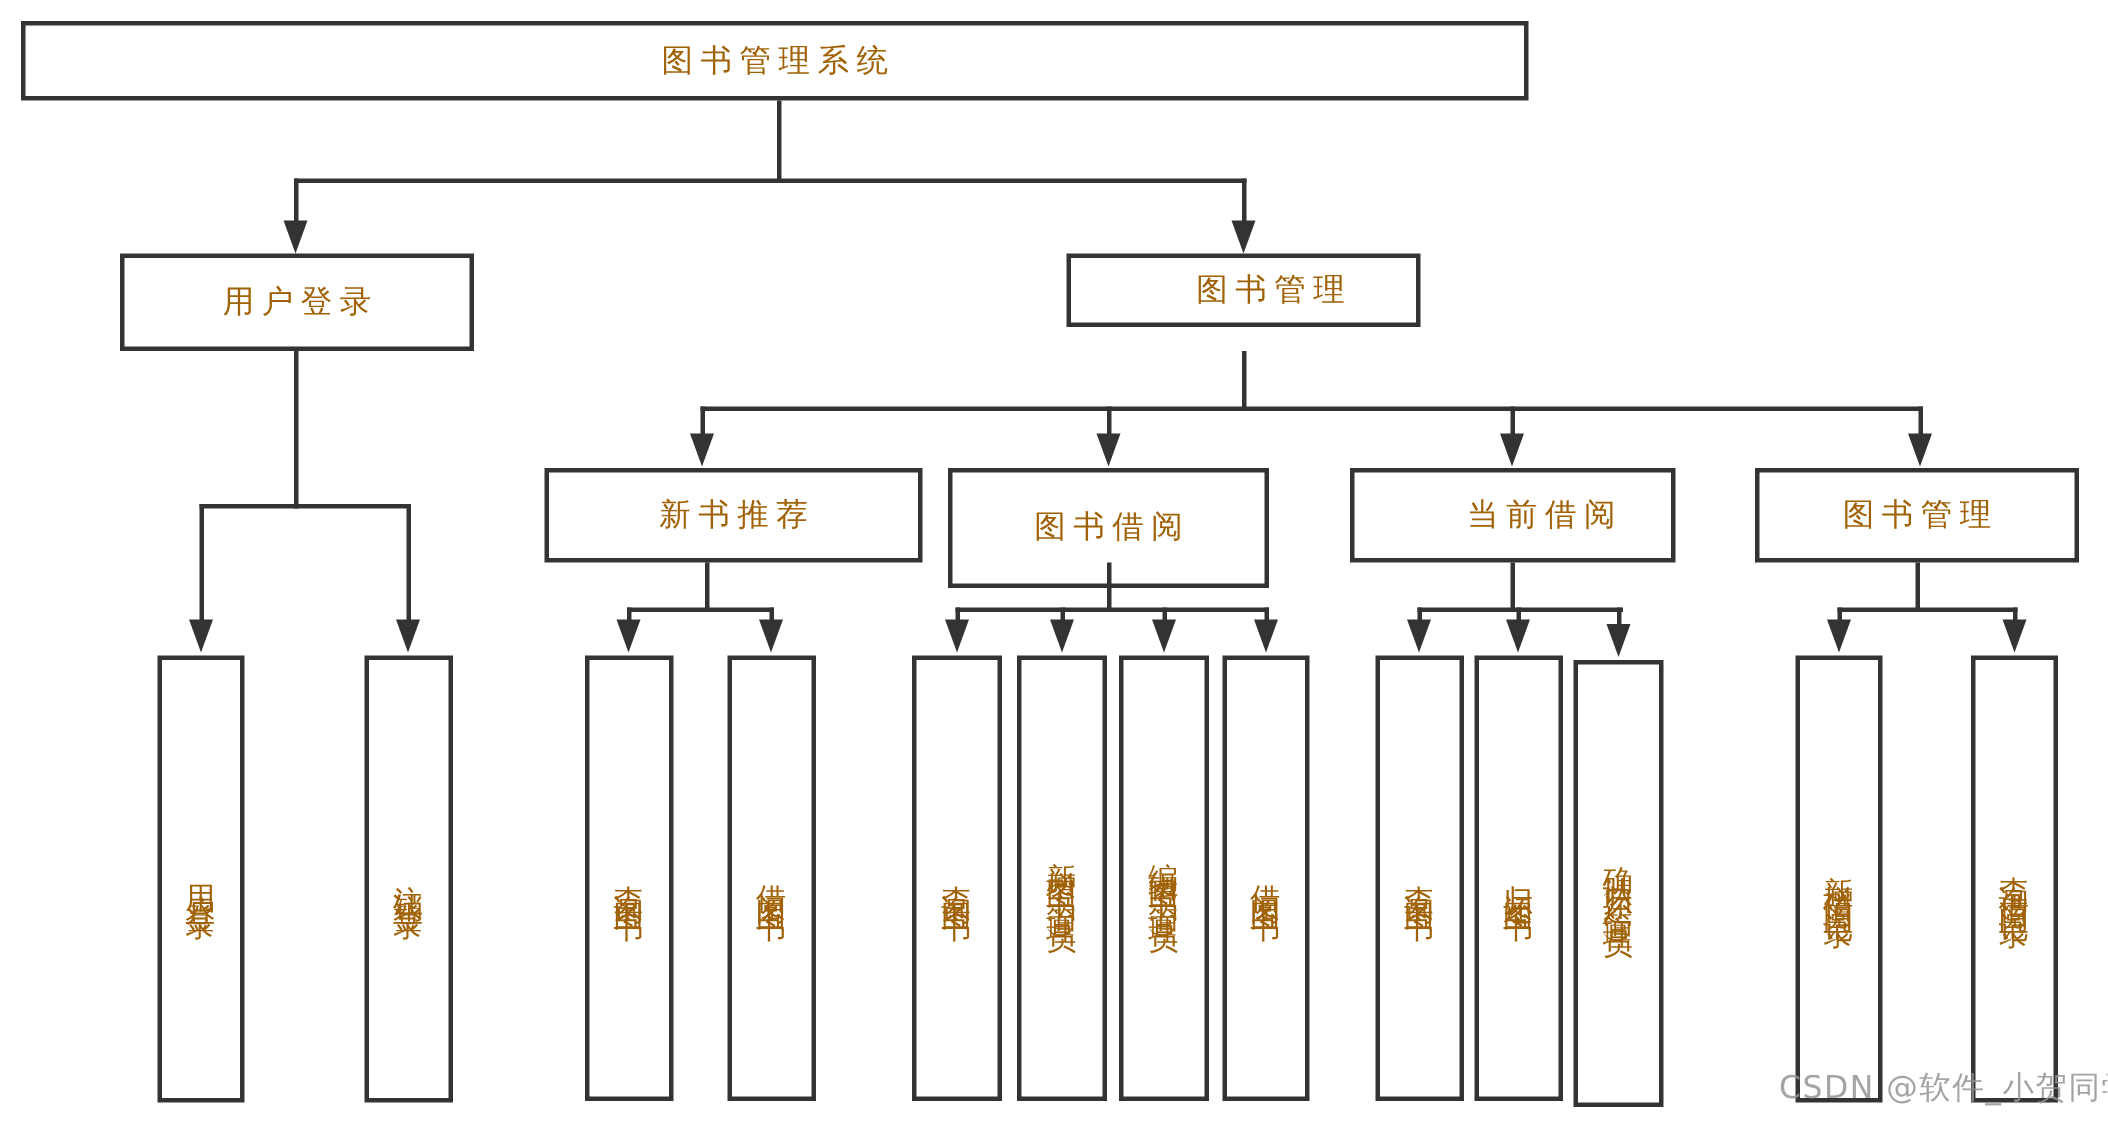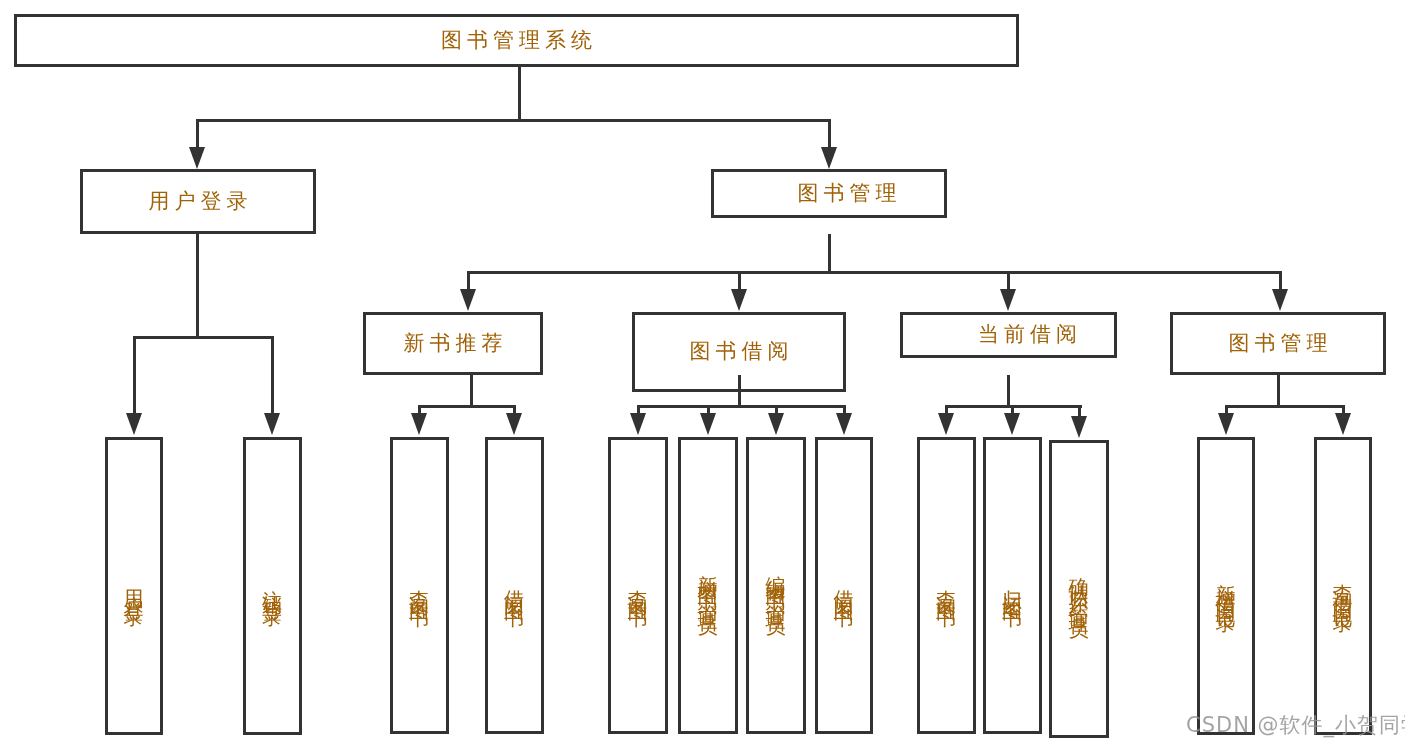--- a/index.html
+++ b/index.html
@@ -95,27 +95,27 @@
   <div class="hline" style="left:467px; top:271px; width:815px;"></div>
   <div class="vline" style="left:467px; top:271px; height:20px;"></div>
   <div class="arrow" style="left:460px; top:289px;"></div>
   <div class="vline" style="left:738px; top:271px; height:20px;"></div>
   <div class="arrow" style="left:731px; top:289px;"></div>
   <div class="vline" style="left:1007px; top:271px; height:20px;"></div>
   <div class="arrow" style="left:1000px; top:289px;"></div>
   <div class="vline" style="left:1279px; top:271px; height:20px;"></div>
   <div class="arrow" style="left:1272px; top:289px;"></div>
 
-  <div class="node h" style="left:363px; top:312px; width:180px; height:63px;">
+  <div class="node h" style="left:363px; top:312px; width:252px; height:63px;">
     <span>新书推荐</span>
   </div>
   <div class="node h" style="left:632px; top:312px; width:214px; height:80px;">
     <span>图书借阅</span>
   </div>
-  <div class="node h" style="left:900px; top:312px; width:217px; height:46px;padding-left:38px;">
+  <div class="node h" style="left:900px; top:312px; width:217px; height:63px;padding-left:38px;">
     <span>当前借阅</span>
   </div>
   <div class="node h" style="left:1170px; top:312px; width:216px; height:63px;">
     <span>图书管理</span>
   </div>
 
   <div class="vline" style="left:470px; top:375px; height:33px;"></div>
   <div class="hline" style="left:418px; top:405px; width:98px;"></div>
   <div class="vline" style="left:418px; top:405px; height:11px;"></div>
   <div class="arrow" style="left:411px; top:413px;"></div>

